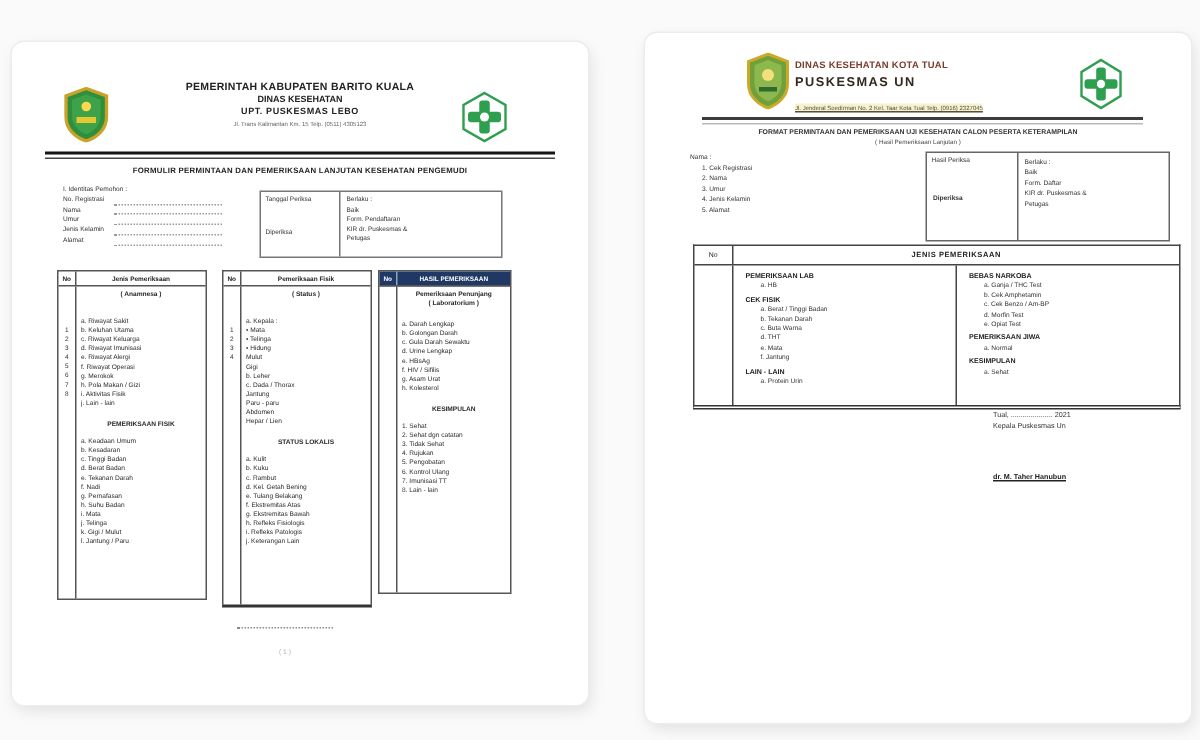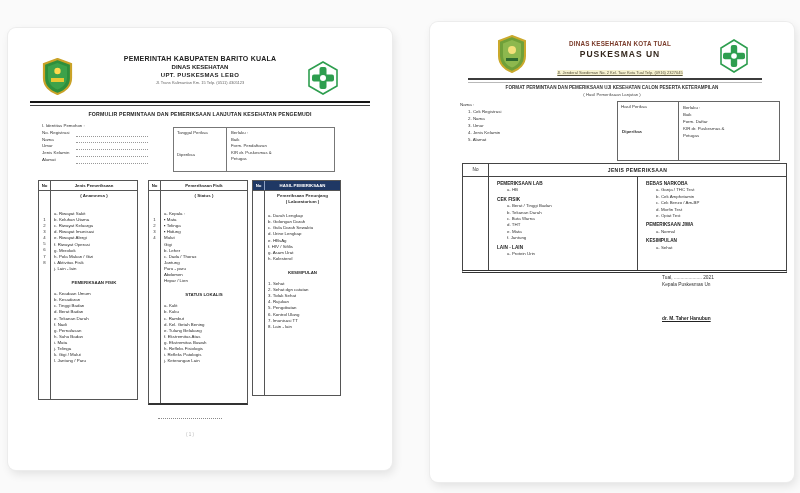--- a/index.html
+++ b/index.html
@@ -54,21 +54,21 @@
   .nos div{min-height:6.1px;}
   .titems{flex:1;padding:2px 3px;font-size:4.4px;line-height:6.1px;color:#2a2a2a;overflow:hidden;}
   .titems .list div{min-height:6.1px;white-space:nowrap;}
   .subtt{font-weight:bold;text-align:center;font-size:4.4px;}
   .subhd{font-weight:bold;text-align:center;font-size:4.4px;margin:8px 0 5px 0;}
   .gap12{height:12px;}
   .p1-mark1{left:150px;top:386px;width:64px;border-bottom:1px dotted #8a8a8a;height:4px;}
   .p1-mark2{left:146px;top:404px;width:72px;text-align:center;font-size:4.5px;color:#b5b5b5;}
 
   
-  .p2-head{left:100px;top:18px;width:180px;text-align:center;}
+  .p2-head{left:100px;top:18px;width:180px;text-align:left;}
   .p2-h1{font-size:6.3px;font-weight:bold;color:#7a3b2a;line-height:8.5px;letter-spacing:.2px;}
   .p2-h2{font-size:8.5px;font-weight:bold;color:#33261c;letter-spacing:1px;line-height:11px;}
   .p2-h3{font-size:4px;color:#55503a;background:#f6f1cf;text-decoration:underline;line-height:6px;display:inline-block;margin-top:2px;}
   .p2-rule{left:38px;top:56px;width:294px;height:2px;border-top:2px solid #3c3c3c;border-bottom:1px solid #b9b9b9;}
   .p2-title1{left:20px;top:63px;width:324px;font-size:4.6px;font-weight:bold;color:#333;}
   .p2-title2{left:20px;top:70px;width:324px;font-size:4.2px;color:#444;}
 
   .p2-list{left:30px;top:79px;width:130px;font-size:4.4px;line-height:7px;color:#333;}
   .p2-list .list div{padding-left:8px;}
   .p2-box{left:187px;top:79px;width:161px;height:58px;border:1px solid #666;display:flex;}

